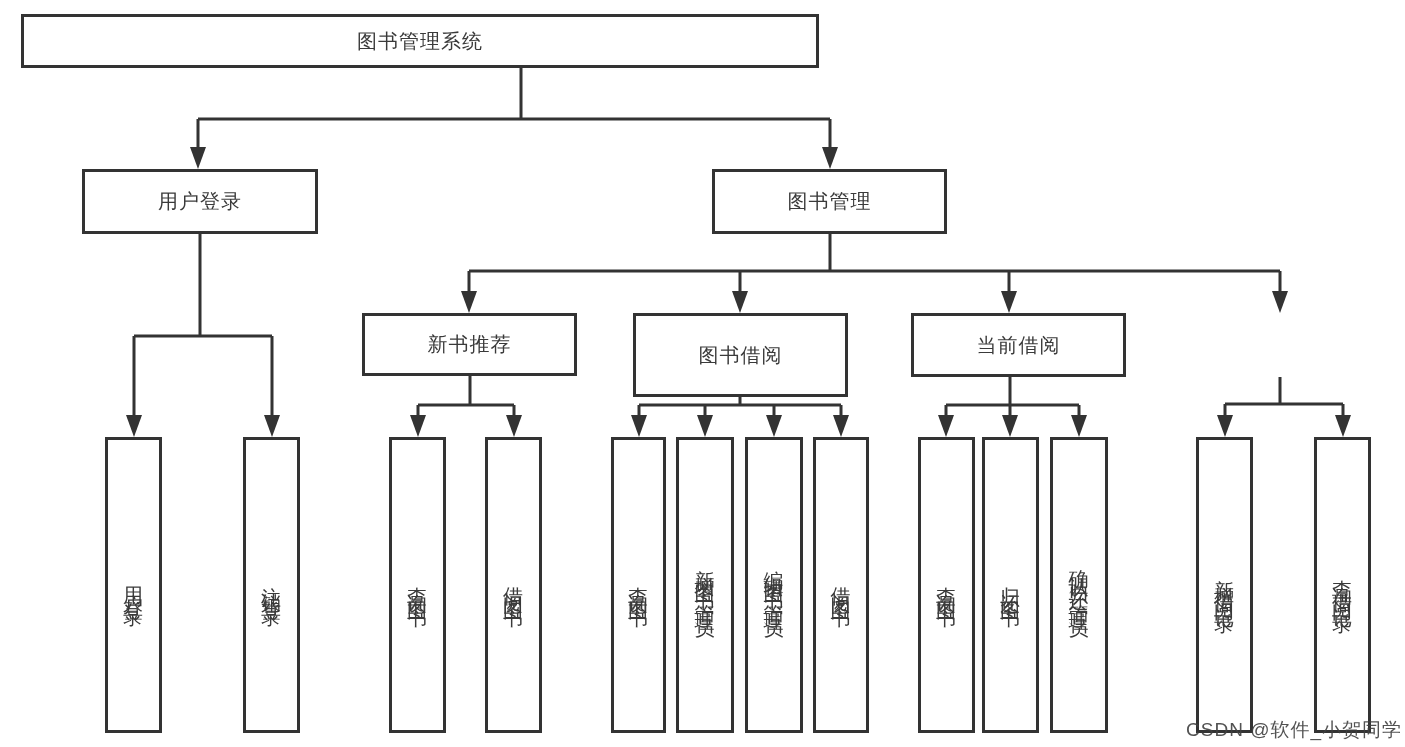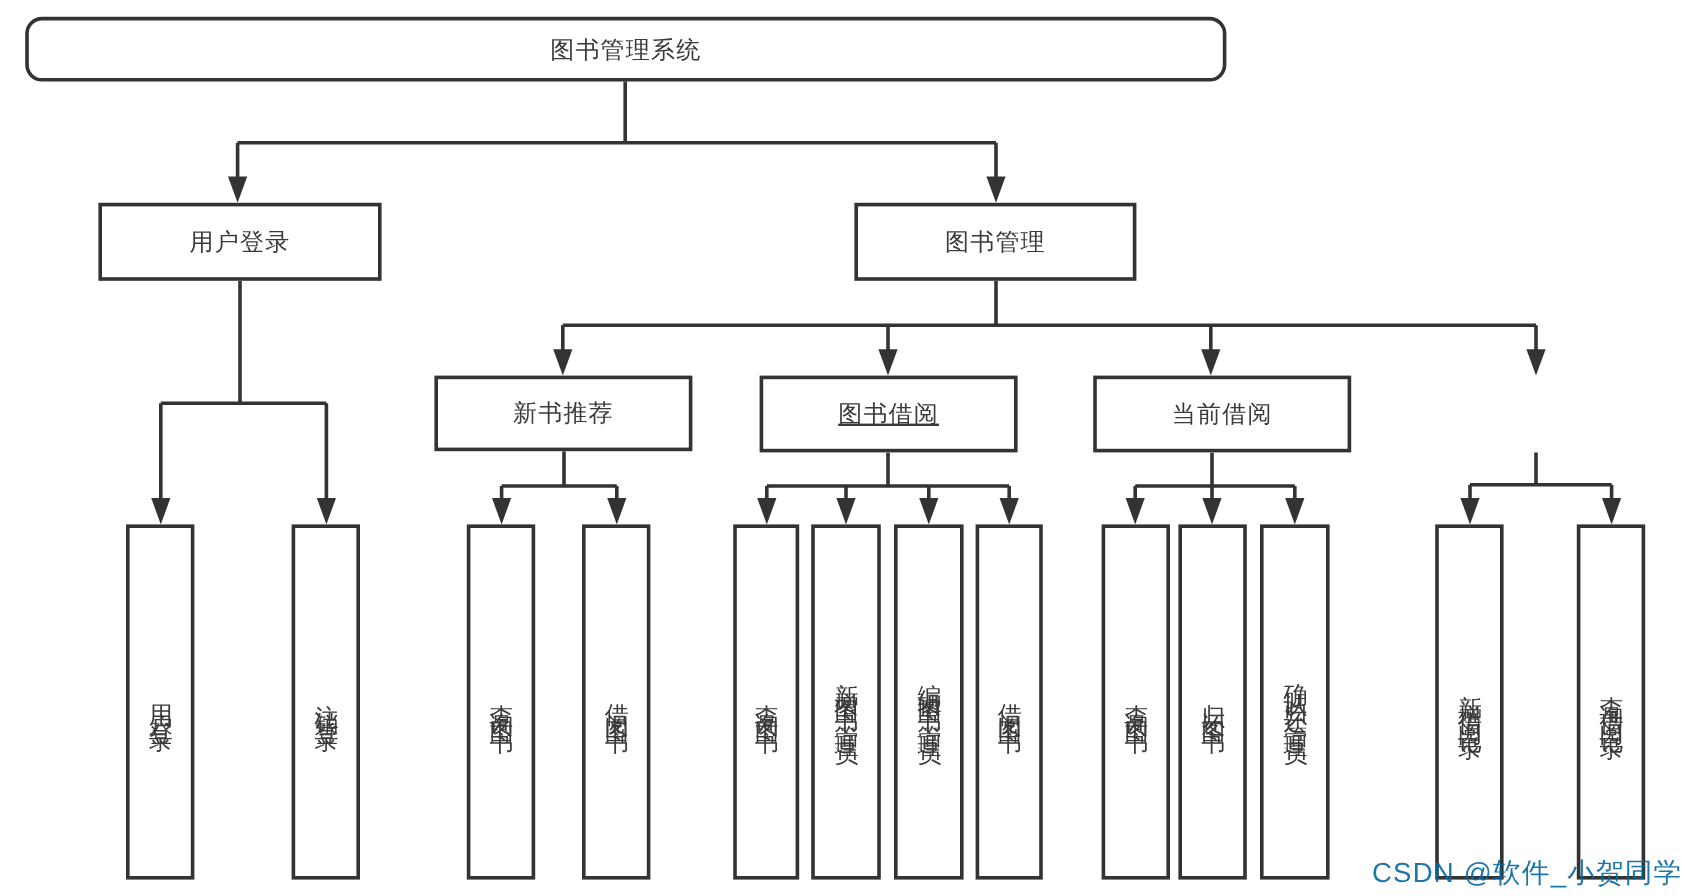--- a/index.html
+++ b/index.html
@@ -41,22 +41,22 @@
     writing-mode: vertical-rl;
     text-orientation: mixed;
     font-size: 20px;
     letter-spacing: 7px;
     line-height: 1;
   }
   .watermark {
     position: absolute;
     right: 3px;
     bottom: 4px;
-    font-size: 23px;
-    color: #0369a1;
+    font-size: 19px;
+    color: #404040;
     opacity: 0.9;
     letter-spacing: 1px;
     z-index: 5;
     white-space: nowrap;
   }
 </style>
 </head>
 <body>
 
 <div class="canvas">
@@ -94,27 +94,27 @@
       <polygon points="766,415 782,415 774,437"></polygon>
       <polygon points="833,415 849,415 841,437"></polygon>
       <polygon points="938,415 954,415 946,437"></polygon>
       <polygon points="1002,415 1018,415 1010,437"></polygon>
       <polygon points="1071,415 1087,415 1079,437"></polygon>
       <polygon points="1217,415 1233,415 1225,437"></polygon>
       <polygon points="1335,415 1351,415 1343,437"></polygon>
     </g>
   </svg>
 
-  <div class="node h" style="left:21px; top:14px; width:1001px; height:54px;border-radius:14px;">图书管理系统</div>
+  <div class="node h" style="left:21px; top:14px; width:798px; height:54px;">图书管理系统</div>
 
   <div class="node h" style="left:82px; top:169px; width:236px; height:65px;">用户登录</div>
   <div class="node h" style="left:712px; top:169px; width:235px; height:65px;">图书管理</div>
 
   <div class="node h" style="left:362px; top:313px; width:215px; height:63px;">新书推荐</div>
-  <div class="node h" style="left:633px; top:313px; width:215px; height:64px;text-decoration:underline;">图书借阅</div>
+  <div class="node h" style="left:633px; top:313px; width:215px; height:84px;">图书借阅</div>
   <div class="node h" style="left:911px; top:313px; width:215px; height:64px;">当前借阅</div>
 
   <div class="node leaf" style="left:105px; top:437px; width:57px; height:296px;">用户登录</div>
   <div class="node leaf" style="left:243px; top:437px; width:57px; height:296px;">注销登录</div>
 
   <div class="node leaf" style="left:389px; top:437px; width:57px; height:296px;">查询图书</div>
   <div class="node leaf" style="left:485px; top:437px; width:57px; height:296px;">借阅图书</div>
 
   <div class="node leaf" style="left:611px; top:437px; width:55px; height:296px;">查询图书</div>
   <div class="node leaf" style="left:676px; top:437px; width:58px; height:296px;">新增图书（管理员）</div>

